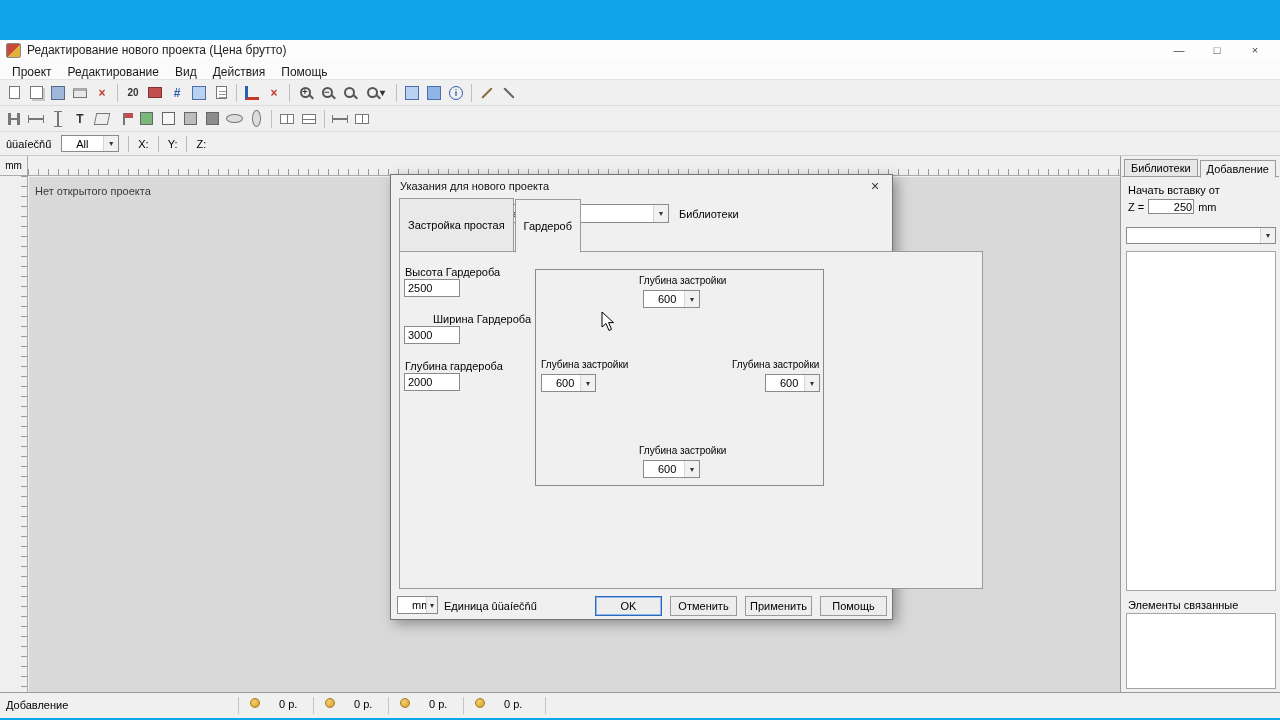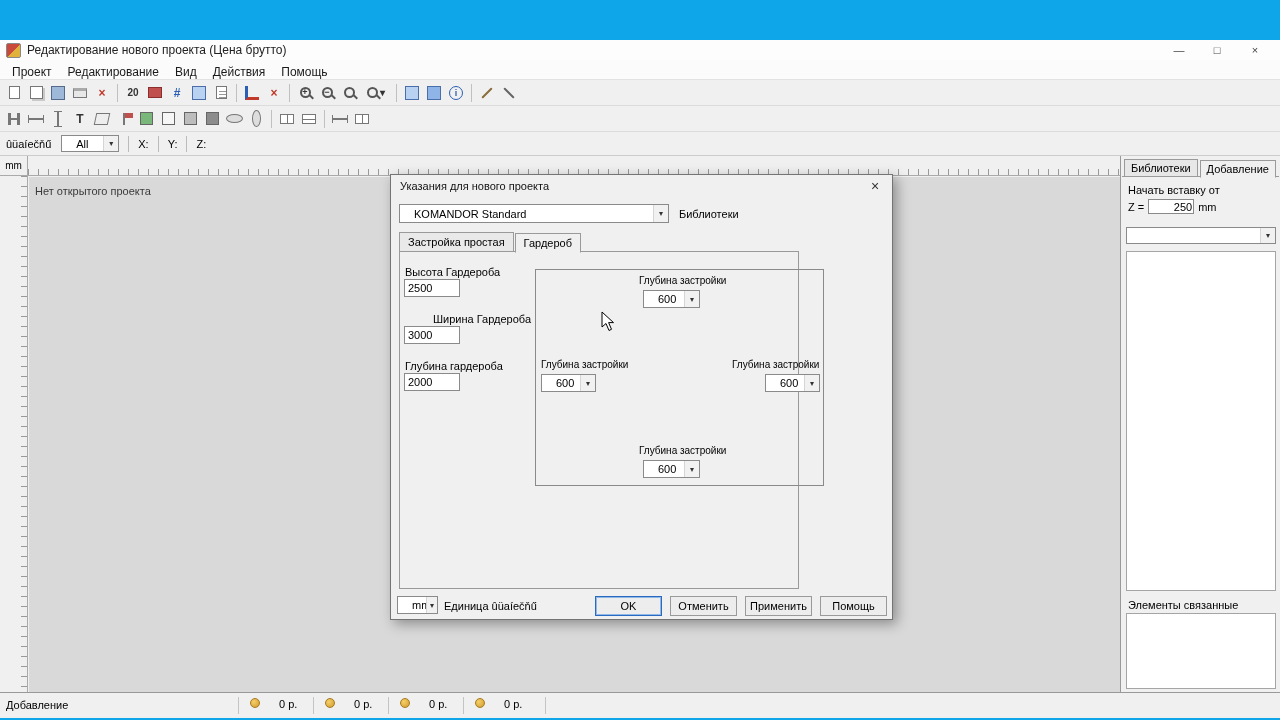--- a/index.html
+++ b/index.html
@@ -125,23 +125,23 @@
   
   .dialog{position:absolute;left:390px;top:174px;width:503px;height:446px;background:#f0f0f0;
           border:1px solid #747474;box-shadow:4px 4px 12px rgba(0,0,0,.35);box-sizing:border-box;
           font-size:11px;z-index:10;}
   .dlg-title-text{position:absolute;left:9px;top:5px;font-size:11px;color:#111;}
   .dlg-close{position:absolute;right:8px;top:2px;width:18px;height:18px;display:flex;
              align-items:center;justify-content:center;font-size:14px;color:#333;}
   .lib-combo{position:absolute;left:8px;top:29px;width:270px;height:19px;}
   .lib-label{position:absolute;left:288px;top:33px;}
   .dtabs{position:absolute;left:8px;top:57px;display:flex;align-items:flex-end;height:20px;z-index:3;}
-  .dtab{padding:3px 8px;border:1px solid #9a9a9a;background:#e9e9e9;margin-right:1px;white-space:nowrap;}
+  .dtab{padding:20px 8px;border:1px solid #9a9a9a;background:#e9e9e9;margin-right:1px;white-space:nowrap;}
   .dtab.active{background:#f0f0f0;border-bottom:1px solid #f0f0f0;margin-bottom:-1px;position:relative;}
-  .dpane{position:absolute;left:8px;top:76px;width:400px;height:338px;border:1px solid #9a9a9a;
+  .dpane{position:absolute;left:8px;top:76px;width:584px;height:338px;border:1px solid #9a9a9a;
          background:#f0f0f0;box-sizing:border-box;z-index:1;}
   .flabel{position:absolute;font-size:11px;white-space:nowrap;}
   .dinput{position:absolute;width:56px;height:18px;border:1px solid #8a8a8a;background:#fff;
           font-size:11px;padding:0 3px;box-sizing:border-box;font-family:inherit;}
   .diagram{position:absolute;left:135px;top:17px;width:289px;height:217px;border:1px solid #8a8a8a;box-sizing:border-box;}
   .depth-label{position:absolute;font-size:10px;white-space:nowrap;}
   .depth-combo{position:absolute;width:57px;height:18px;}
   .unit-combo{position:absolute;left:6px;top:421px;width:41px;height:18px;}
   .unit-label{position:absolute;left:53px;top:425px;}
   .dbtn{position:absolute;top:421px;width:67px;height:20px;background:#ededed;border:1px solid #9a9a9a;

